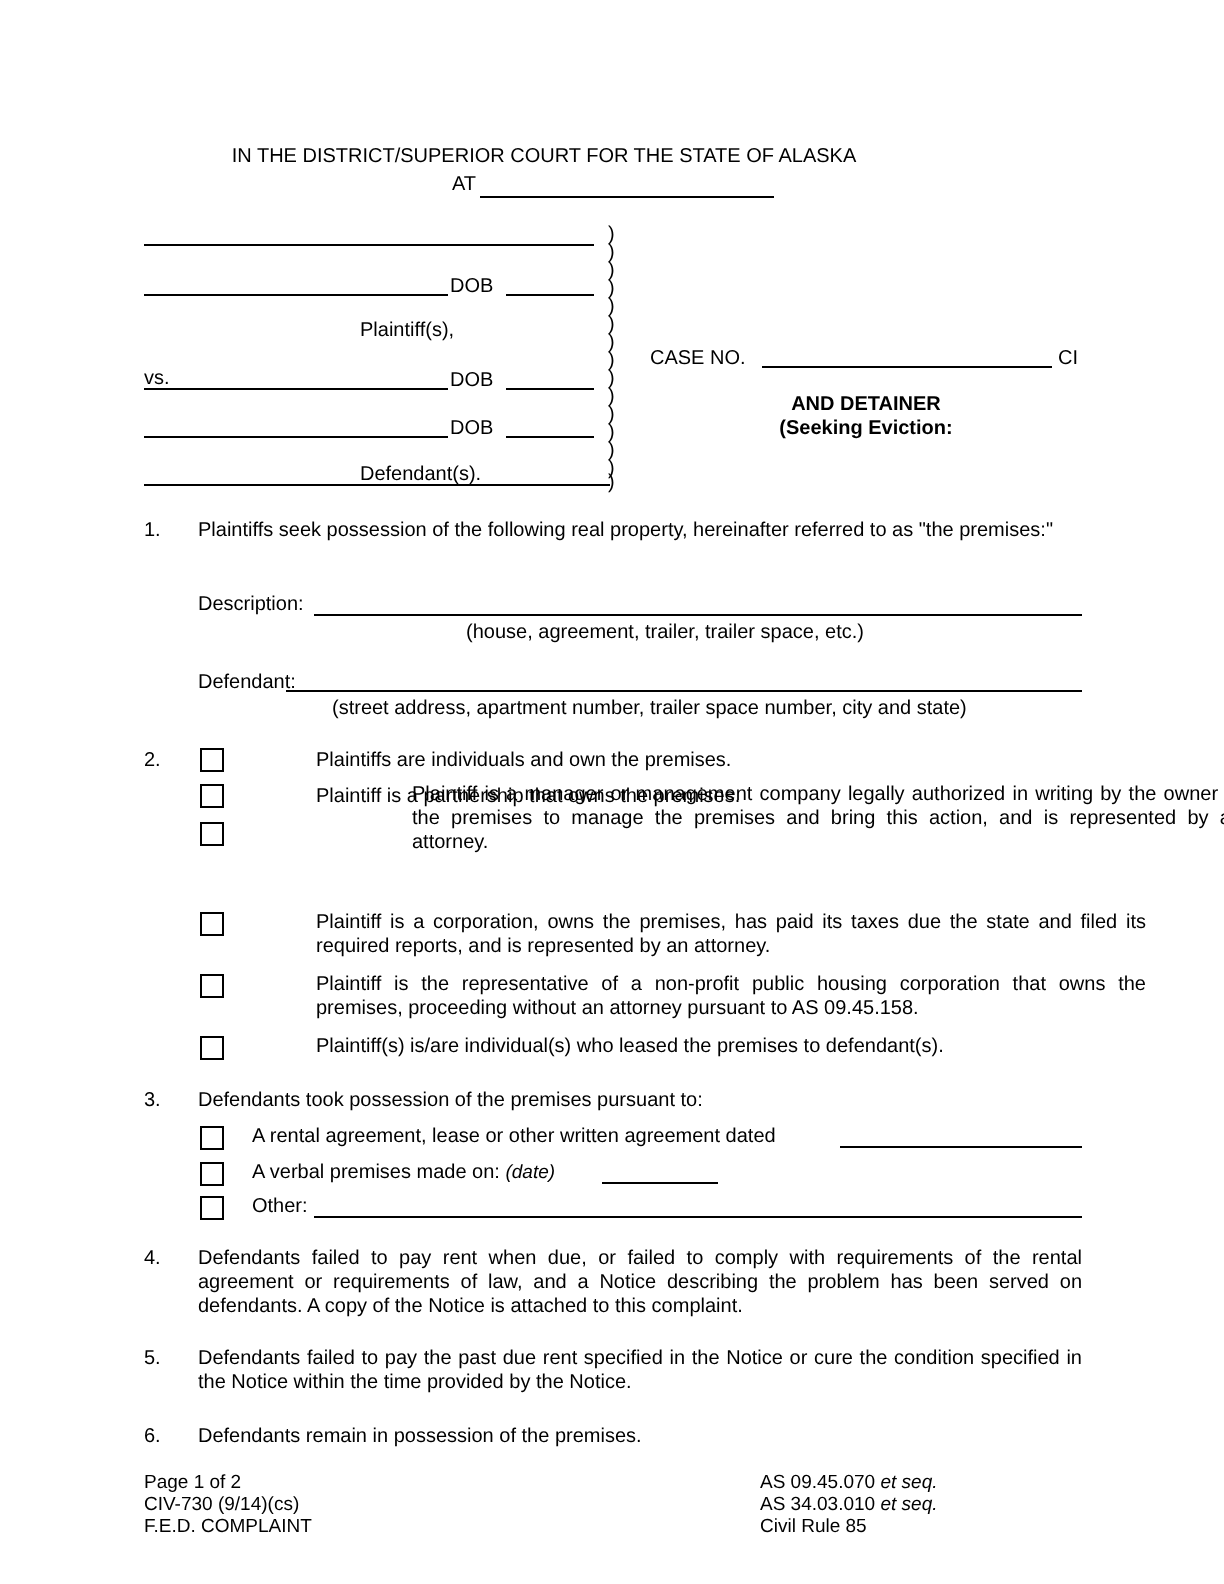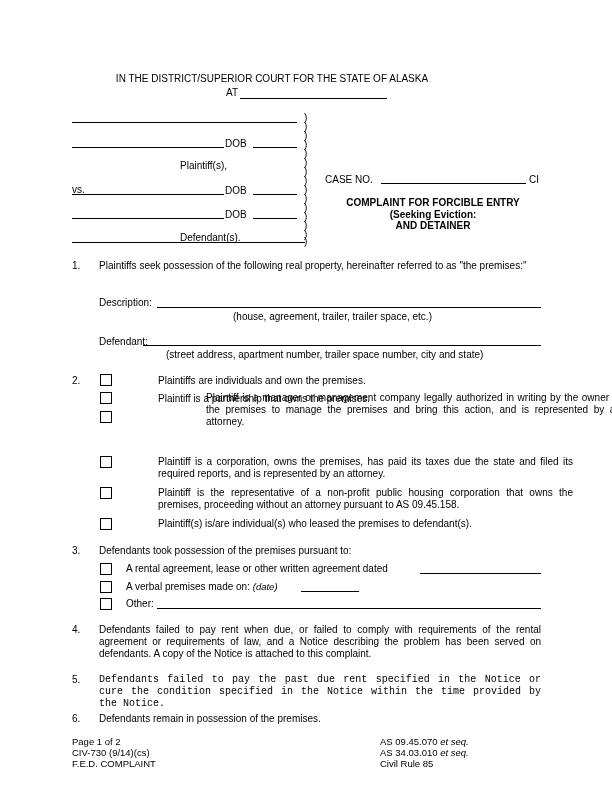--- a/index.html
+++ b/index.html
@@ -61,23 +61,22 @@
   <div class="paren" style="left:304px;top:221px;">)</div>
   <div class="paren" style="left:304px;top:230px;">)</div>
   <div class="paren" style="left:304px;top:237px;">)</div>
 </div>
 
 <div class="abs" style="left:325px;top:174px;">CASE NO.</div>
 <div class="line" style="left:381px;top:183px;width:145px;"></div>
 <div class="abs" style="left:529px;top:174px;">CI</div>
 
 <div class="abs bold center" style="left:318px;width:230px;top:197px;line-height:11.5px;">
-  <div>COMPLAINT FOR FORCIBLE ENTRY</div>
+  <div>AND DETAINER</div>
   <div>(Seeking Eviction:</div>
-  <div>AND DETAINER</div>
 </div>
 
 <div class="abs num" style="top:260px;">1.</div>
 <div class="para" style="top:260px;white-space:normal;">Plaintiffs seek possession of the following real property, hereinafter referred to as "the premises:"</div>
 
 <div class="abs" style="left:99px;top:297px;">Description:</div>
 <div class="line" style="left:157px;top:307px;width:384px;"></div>
 <div class="abs" style="left:233px;top:311px;">(house, agreement, trailer, trailer space, etc.)</div>
 
 <div class="abs" style="left:99px;top:336px;">Defendant:</div>
@@ -119,21 +118,21 @@
 <div class="line" style="left:301px;top:591px;width:58px;"></div>
 
 <div class="cb" style="left:100px;top:598px;"></div>
 <div class="abs" style="left:126px;top:598px;">Other:</div>
 <div class="line" style="left:157px;top:608px;width:384px;"></div>
 
 <div class="abs num" style="top:624px;">4.</div>
 <div class="para" style="top:624px;">Defendants failed to pay rent when due, or failed to comply with requirements of the rental agreement or requirements of law, and a Notice describing the problem has been served on defendants.  A copy of the Notice is attached to this complaint.</div>
 
 <div class="abs num" style="top:674px;">5.</div>
-<div class="para" style="top:674px;font-family:Liberation Mono, monospace;">Defendants failed to pay the past due rent specified in the Notice or cure the condition specified in the Notice within the time provided by the Notice.</div>
+<div class="para" style="top:674px;">Defendants failed to pay the past due rent specified in the Notice or cure the condition specified in the Notice within the time provided by the Notice.</div>
 
 <div class="abs num" style="top:713px;">6.</div>
 <div class="abs" style="left:99px;top:713px;">Defendants remain in possession of the premises.</div>
 
 <div class="abs small" style="left:72px;top:736px;line-height:11px;">
   <div>Page 1 of 2</div>
   <div>CIV-730 (9/14)(cs)</div>
   <div>F.E.D. COMPLAINT</div>
 </div>
 <div class="abs small right" style="left:380px;width:161px;top:736px;line-height:11px;">

